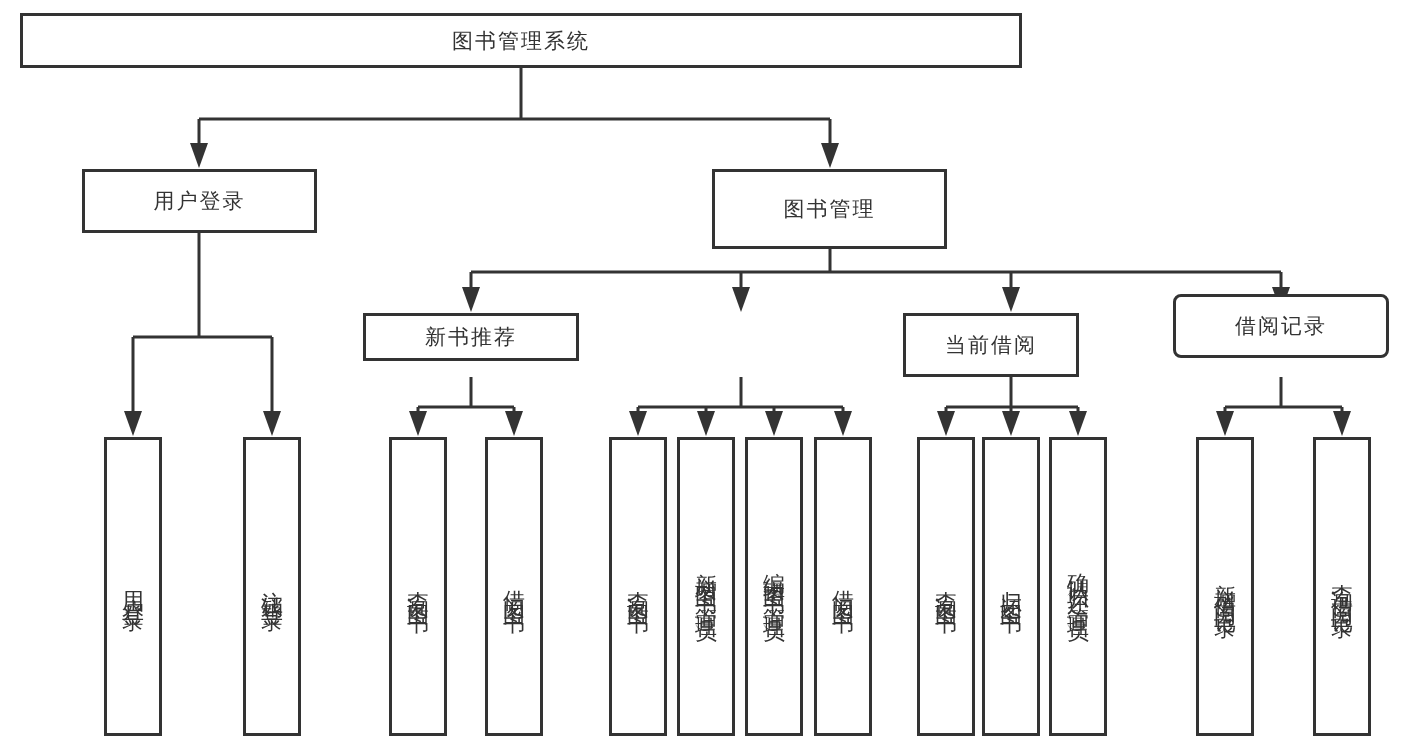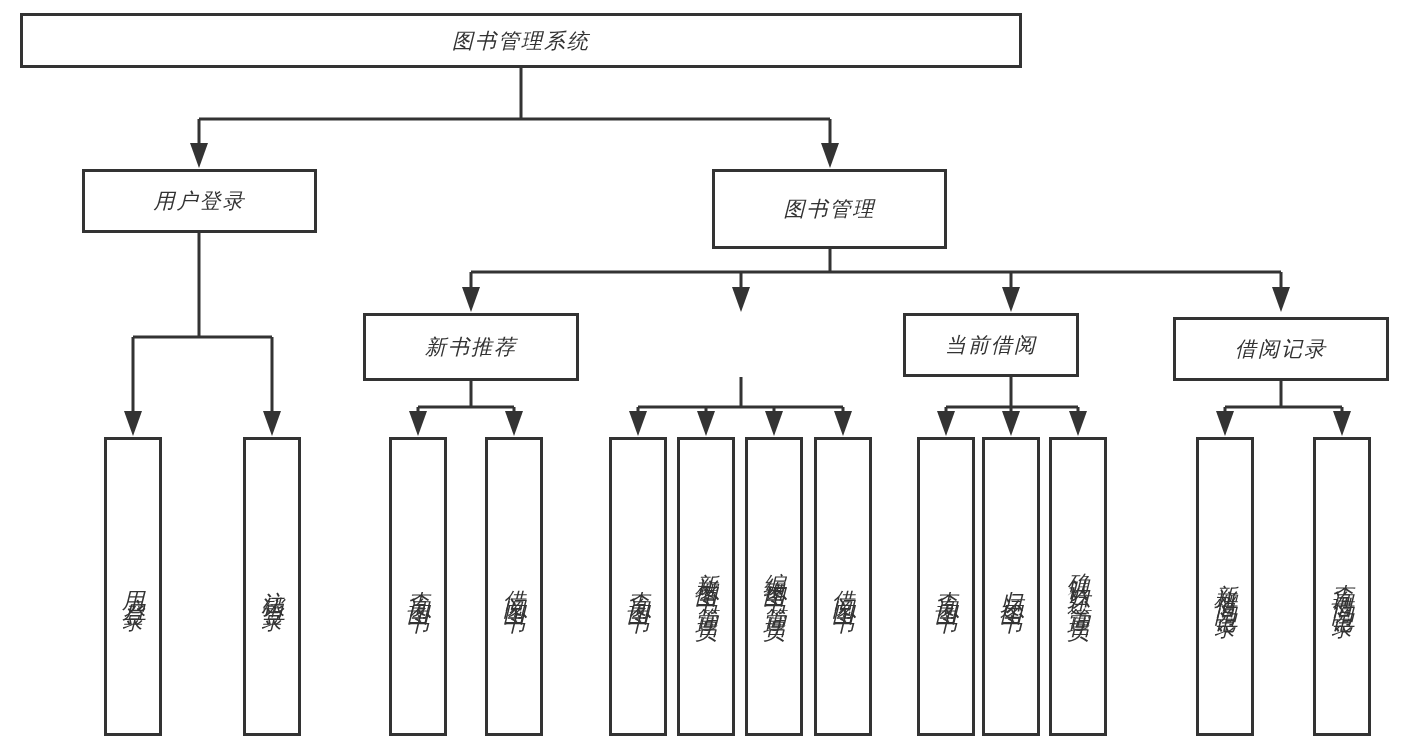--- a/index.html
+++ b/index.html
@@ -20,35 +20,34 @@
   #connectors{position:absolute;left:0;top:0;pointer-events:none;}
   .ln{stroke:var(--color-line);stroke-width:3;fill:none;}
   .ah{fill:var(--color-line);stroke:none;}
   .node{
     position:absolute;box-sizing:border-box;
     background:var(--color-box_bg);
     border:3px solid var(--color-line);
     color:var(--color-text);
     display:flex;align-items:center;justify-content:center;
     z-index:2;
-    font-style:italic;
   }
   .h{font-size:21px;letter-spacing:2px;white-space:nowrap;}
   .v{
     top:437px;width:58px;height:299px;
     writing-mode:vertical-lr;text-orientation:mixed;
     font-size:22px;letter-spacing:7px;line-height:1;
   }
   #n-root{left:20px;top:13px;width:1002px;height:55px;}
   #n-ul{left:82px;top:169px;width:235px;height:64px;}
   #n-bm{left:712px;top:169px;width:235px;height:80px;}
-  #n-l3a{left:363px;top:313px;width:216px;height:68px;}
+  #n-l3a{left:363px;top:313px;width:216px;height:48px;}
   #n-l3b{left:633px;top:313px;width:216px;height:64px;}
   #n-l3c{left:903px;top:313px;width:176px;height:64px;}
-  #n-l3d{left:1173px;top:317px;width:216px;height:64px;}
+  #n-l3d{left:1173px;top:294px;width:216px;height:64px;border-radius:8px;}
   #n-a1{left:104px;}
   #n-a2{left:243px;}
   #n-b1{left:389px;}
   #n-b2{left:485px;}
   #n-c1{left:609px;}
   #n-c2{left:677px;}
   #n-c3{left:745px;}
   #n-c4{left:814px;}
   #n-d1{left:917px;}
   #n-d2{left:982px;}

